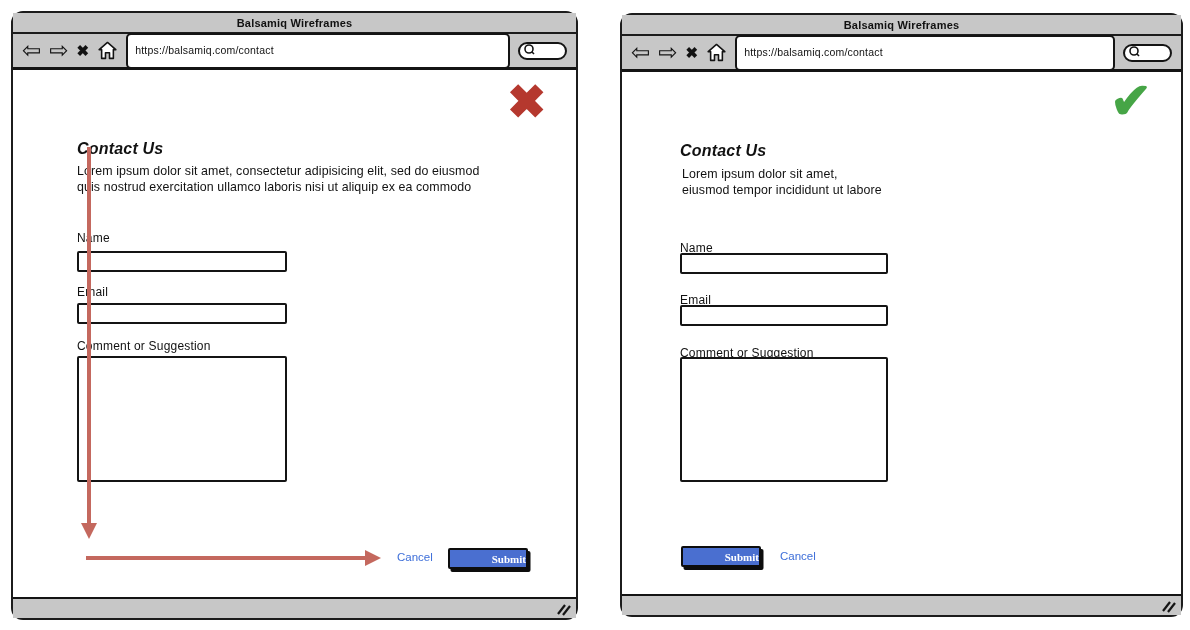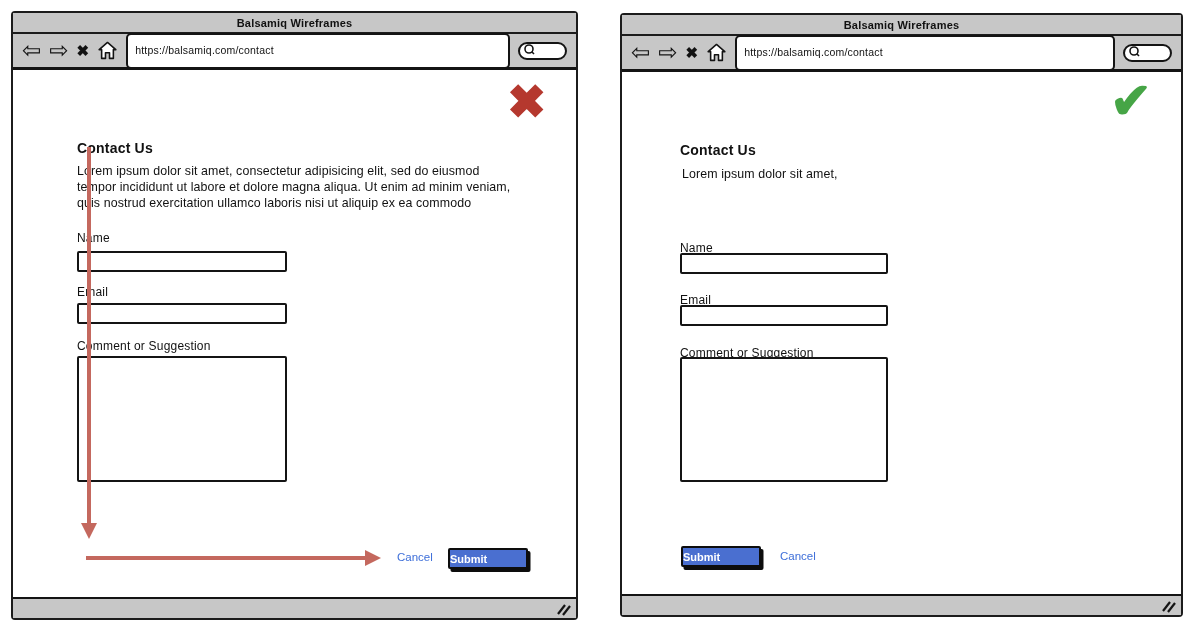--- a/index.html
+++ b/index.html
@@ -1,19 +1,19 @@
 <!DOCTYPE html>
 <html><head>
 <meta charset="utf-8">
 <style>
   * { margin:0; padding:0; box-sizing:border-box; }
   html,body { width:1190px; height:630px; background:#ffffff; overflow:hidden;
     font-family:"Liberation Sans", sans-serif; color:#111; }
 
-  .window { position:absolute; border:2px solid #1c1c1c; border-radius:4px;
+  .window { position:absolute; border:2px solid #1c1c1c; border-radius:12px;
     background:#fff; display:flex; flex-direction:column; }
   #window-bad  { left:11px;  top:11px; width:567px; height:609px; }
   #window-good { left:620px; top:13px; width:563px; height:604px; }
 
   .titlebar { height:21px; background:#c7c7c7; border-bottom:2px solid #1c1c1c;
     display:flex; align-items:center; justify-content:center;
     font-size:11px; font-weight:600; letter-spacing:.2px; }
 
   .toolbar { height:36px; background:#c7c7c7; border-bottom:3px solid #141414;
     display:flex; align-items:center; padding:0 9px; gap:8px; }
@@ -29,34 +29,34 @@
   .content { position:relative; flex:1; background:#fff; overflow:hidden; }
 
   .statusbar { height:21px; background:#c7c7c7; border-top:2px solid #141414;
     position:relative; }
   .resize-svg { position:absolute; right:5px; top:3px; width:15px; height:14px; }
 
   .verdict { position:absolute; line-height:1; font-weight:bold; }
   #verdict-bad  { left:494px; top:8px;  font-size:47px; color:#b5382e; }
   #verdict-good { left:488px; top:4px;  font-size:50px; color:#46a546; }
 
-  .page-heading { position:absolute; font-size:14px; font-weight:700; letter-spacing:.2px; }
+  .page-heading { position:absolute; font-size:16px; font-weight:700; letter-spacing:.2px;font-style:italic; }
   .body-copy { position:absolute; font-size:12.4px; line-height:15.8px; letter-spacing:.1px; }
   .field-label { position:absolute; font-size:12px; letter-spacing:.2px; }
   .text-input { position:absolute; height:21px; background:#fff;
     border:2px solid #141414; border-radius:2px; font:inherit; font-size:12px; padding:0 5px; }
   .text-area { position:absolute; background:#fff; border:2px solid #141414;
     border-radius:2px; font:inherit; font-size:12px; padding:4px 5px; resize:none; }
 
   .cancel-link { position:absolute; font-size:11.5px; color:#3e6fd9;
     cursor:pointer; }
   .submit-btn { position:absolute; width:80px; height:21px; background:#4a6fd0;
     border:2px solid #0d0d0d; border-radius:2px; box-shadow:2.5px 3px 0 #0d0d0d;
-    color:#fff; font-size:11px; font-weight:bold; text-align:left;
-    line-height:16px; cursor:pointer; font-family:Liberation Sans, sans-serif; }
+    color:#fff; font-size:11px; font-weight:bold; text-align:right;
+    line-height:16px; cursor:pointer; font-family:Liberation Serif, serif; }
 
   .flow-arrows { position:absolute; left:0; top:0; width:563px; height:524px;
     pointer-events:none; }
 </style>
 </head>
 <body>
 
 <div class="window" id="window-bad">
   <div class="titlebar">
     <span>Balsamiq Wireframes</span>
@@ -82,21 +82,20 @@
       </span>
     </div>
   </div>
   <div class="content">
     <span class="verdict" id="verdict-bad">✖</span>
 
     <div class="page-heading" style="left:64px; top:70px;">Contact Us</div>
 
     <div class="body-copy" style="left:64px; top:94px;">
       <div>Lorem ipsum dolor sit amet, consectetur adipisicing elit, sed do eiusmod</div>
-      <div>tempor incididunt ut labore et dolore magna aliqua. Ut enim ad minim veniam,</div>
       <div>quis nostrud exercitation ullamco laboris nisi ut aliquip ex ea commodo</div>
     </div>
 
     <div class="field-label" style="left:64px; top:161px;">Name</div>
     <input class="text-input" style="left: 64px; top: 181px; width: 210px;">
 
     <div class="field-label" style="left:64px; top:215px;">Email</div>
     <input class="text-input" style="left: 64px; top: 233px; width: 210px;">
 
     <div class="field-label" style="left:64px; top:269px;">Comment or Suggestion</div>
@@ -147,20 +146,21 @@
       </span>
     </div>
   </div>
   <div class="content">
     <span class="verdict" id="verdict-good">✔</span>
 
     <div class="page-heading" style="left:58px; top:70px;">Contact Us</div>
 
     <div class="body-copy" style="left:60px; top:95px;">
       <div>Lorem ipsum dolor sit amet,</div>
+      <div>eiusmod tempor incididunt ut labore</div>
     </div>
 
     <div class="field-label" style="left:58px; top:169px;">Name</div>
     <input class="text-input" style="left: 58px; top: 181px; width: 208px;">
 
     <div class="field-label" style="left:58px; top:221px;">Email</div>
     <input class="text-input" style="left: 58px; top: 233px; width: 208px;">
 
     <div class="field-label" style="left:58px; top:274px;">Comment or Suggestion</div>
     <textarea class="text-area" style="left: 58px; top: 285px; width: 208px; height: 125px;"></textarea>

